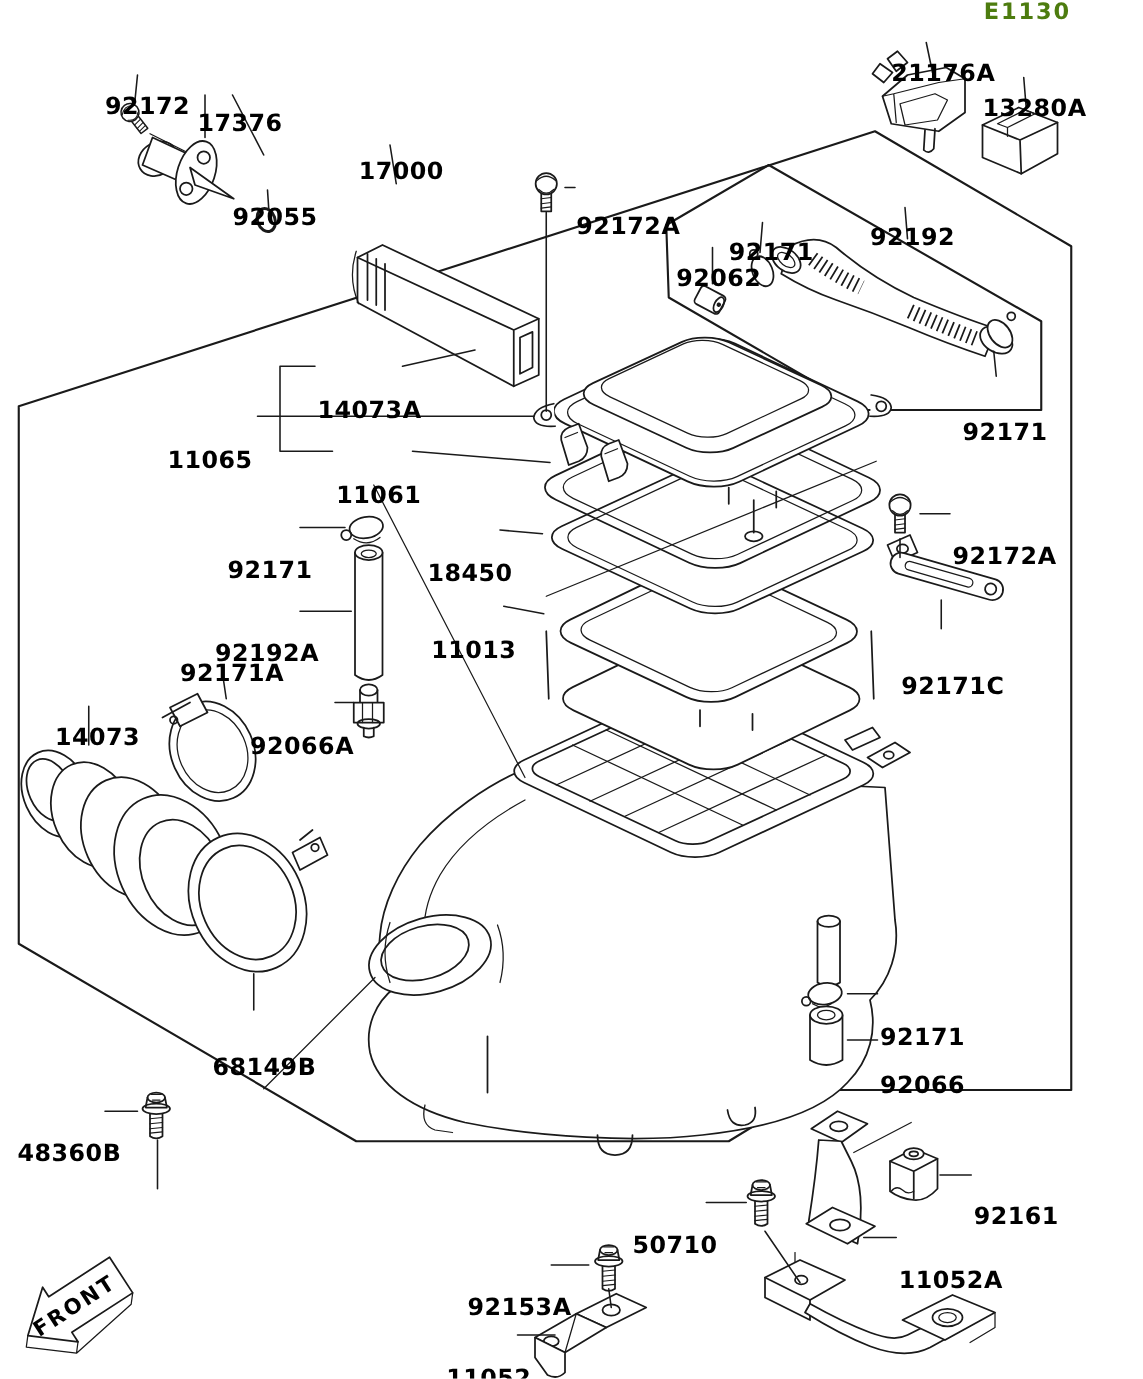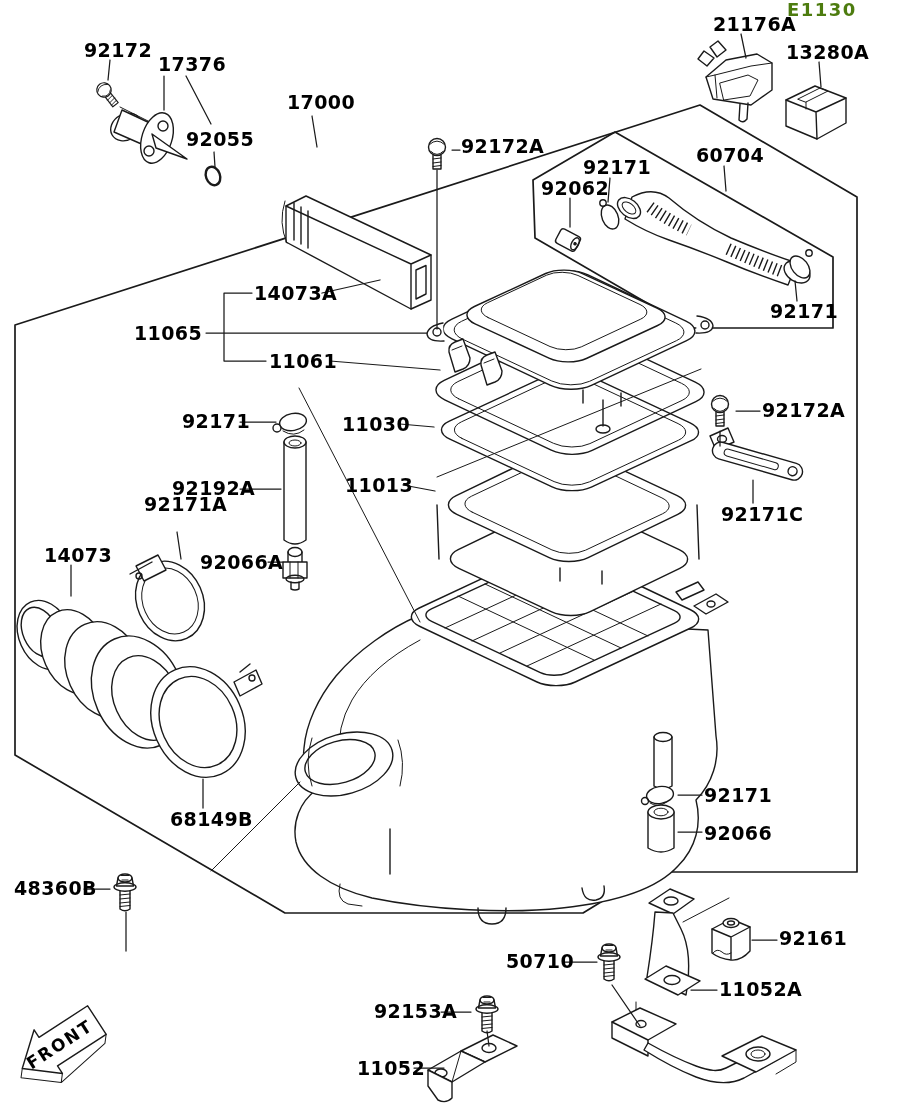--- a/index.html
+++ b/index.html
@@ -9,21 +9,21 @@
   .art * { stroke:#1a1a1a; stroke-width:1.4; fill:none; stroke-linecap:round; stroke-linejoin:round; }
   .art .wfill { fill:#ffffff; }
   .art .thin  { stroke-width:1; }
   .art .bold  { stroke-width:1.7; }
   .art .lead  { stroke-width:1.25; }
   .art .rib   { stroke-width:12; stroke-dasharray:1.4 3.6; stroke-linecap:butt; }
   .art text   { stroke:none; fill:#000; }
   .front-text { font-family:"DejaVu Sans","Liberation Sans",sans-serif; font-weight:bold;
                 font-size:17px; letter-spacing:2px; }
   .plabel { position:absolute; font-weight:bold; font-size:19px; letter-spacing:0.4px;
-            color:#000; white-space:nowrap; line-height:1; }
+            color:#000; white-space:nowrap; line-height:1;margin-top:35px; }
   .code-label { position:absolute; font-weight:bold; font-size:18px; letter-spacing:1.5px;
                 color:#4d7c0f; line-height:1; }
 </style>
 </head>
 <body>
 
 <div class="stage">
 
 <svg class="art" width="914" height="1103" viewBox="0 0 914 1103">
   <defs>
@@ -345,29 +345,29 @@
 </svg>
 
 <div class="code-label" style="left:787px;top:1px">E1130</div>
 <div class="plabel" style="left:84px;top:41px">92172</div>
 <div class="plabel" style="left:158px;top:55px">17376</div>
 <div class="plabel" style="left:186px;top:130px">92055</div>
 <div class="plabel" style="left:287px;top:93px">17000</div>
 <div class="plabel" style="left:461px;top:137px">92172A</div>
 <div class="plabel" style="left:583px;top:158px">92171</div>
 <div class="plabel" style="left:541px;top:179px">92062</div>
-<div class="plabel" style="left:696px;top:146px">60704</div>
+<div class="plabel" style="left:696px;top:146px">92192</div>
 <div class="plabel" style="left:713px;top:15px">21176A</div>
 <div class="plabel" style="left:786px;top:43px">13280A</div>
 <div class="plabel" style="left:770px;top:302px">92171</div>
 <div class="plabel" style="left:254px;top:284px">14073A</div>
 <div class="plabel" style="left:134px;top:324px">11065</div>
 <div class="plabel" style="left:269px;top:352px">11061</div>
 <div class="plabel" style="left:182px;top:412px">92171</div>
-<div class="plabel" style="left:342px;top:415px">11030</div>
+<div class="plabel" style="left:342px;top:415px">18450</div>
 <div class="plabel" style="left:172px;top:479px">92192A</div>
 <div class="plabel" style="left:345px;top:476px">11013</div>
 <div class="plabel" style="left:144px;top:495px">92171A</div>
 <div class="plabel" style="left:44px;top:546px">14073</div>
 <div class="plabel" style="left:200px;top:553px">92066A</div>
 <div class="plabel" style="left:762px;top:401px">92172A</div>
 <div class="plabel" style="left:721px;top:505px">92171C</div>
 <div class="plabel" style="left:170px;top:810px">68149B</div>
 <div class="plabel" style="left:14px;top:879px">48360B</div>
 <div class="plabel" style="left:704px;top:786px">92171</div>

